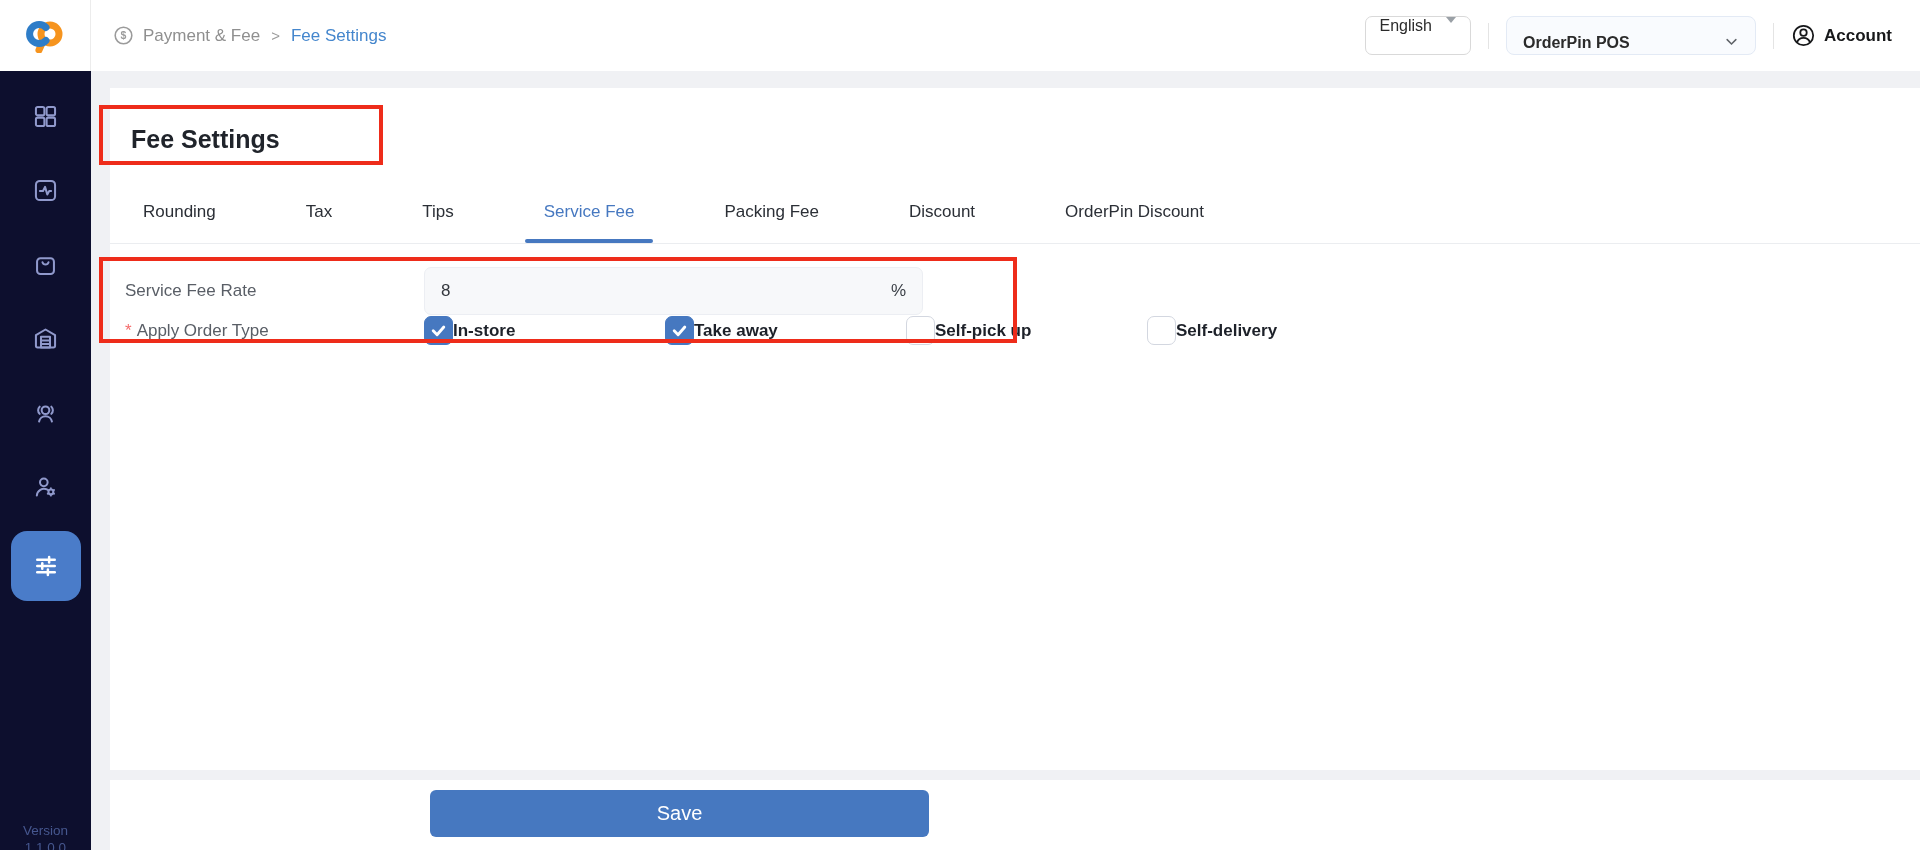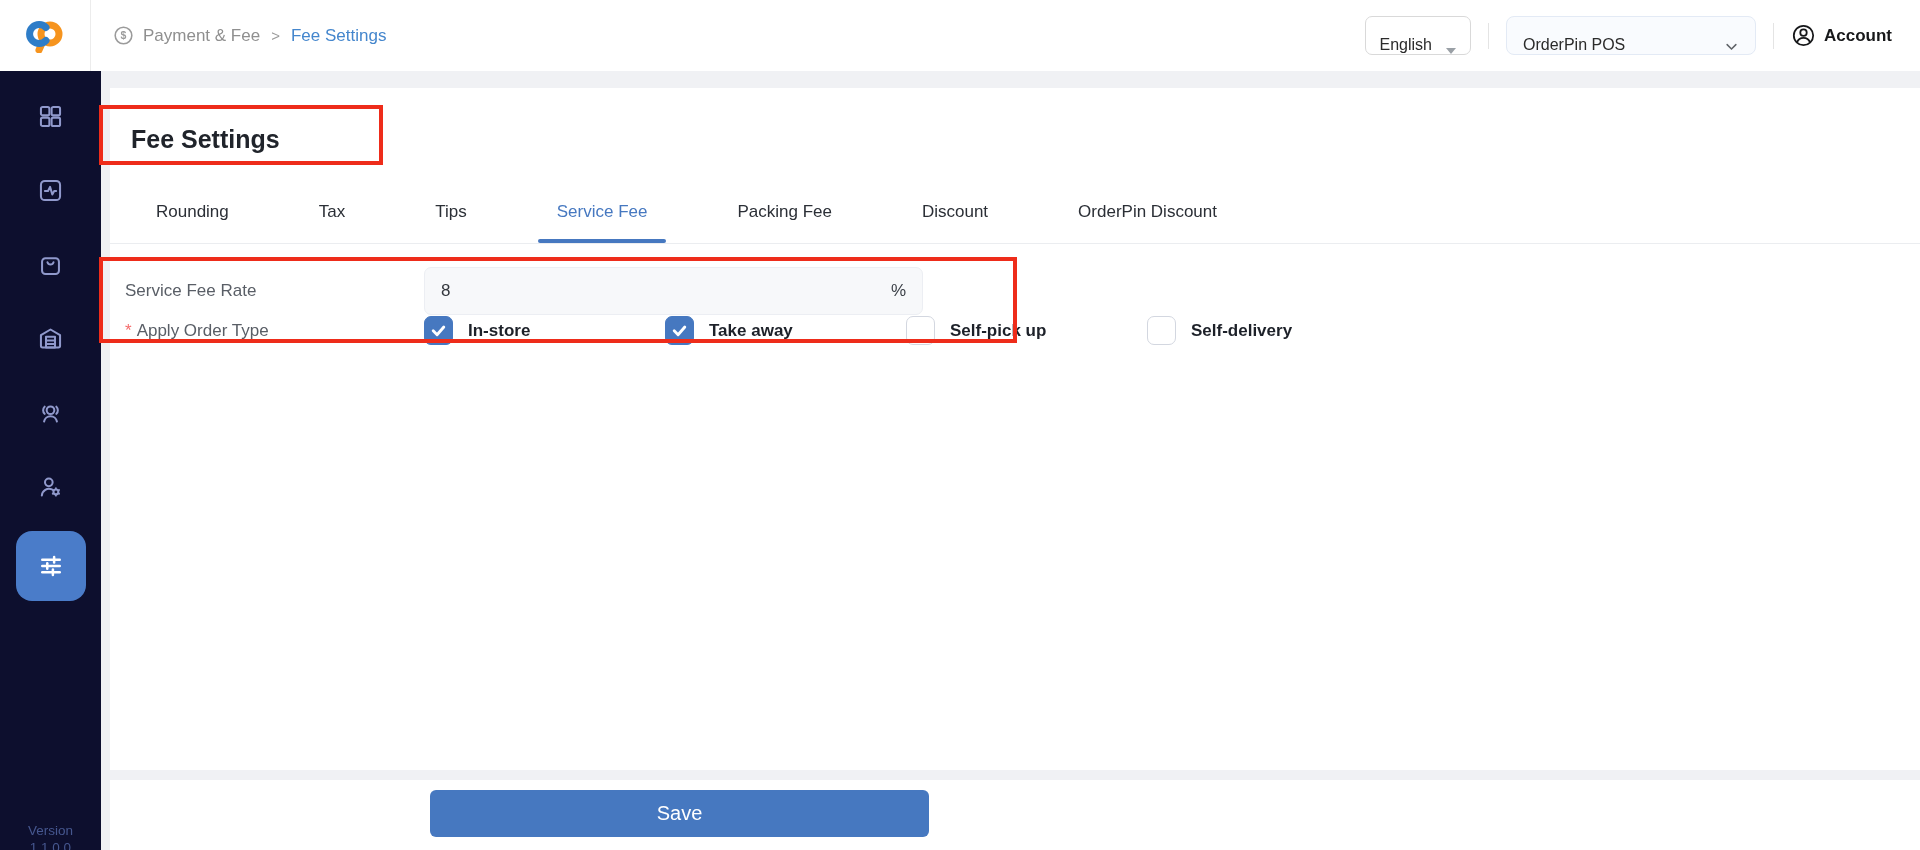--- a/index.html
+++ b/index.html
@@ -19,34 +19,34 @@
     border-right:1px solid #ececec;
   }
   .breadcrumb { display:flex; align-items:center; gap:9px; margin-left:22px; font-size:17px; color:#8f8f8f; }
   .crumb-icon { display:flex; color:#9b9b9b; }
   .crumb-section { color:#8f8f8f; cursor:pointer; }
   .crumb-sep { color:#9b9b9b; font-size:15px; padding:0 2px; }
   .crumb-current { color:#4486cd; cursor:pointer; }
 
   .topbar-right { margin-left:auto; margin-right:28px; display:flex; align-items:center; gap:17px; }
   .select-box {
-    height:39px; display:flex; align-items:flex-end; cursor:pointer;
+    height:39px; display:flex; align-items:flex-start; cursor:pointer;
     border:1px solid #d9d9d9; border-radius:7px; background:#fff;
     font-size:16px; color:#2b2b2b;
   }
   .lang-select { padding:0 14px; gap:14px; }
   .caret-down { width:0; height:0; border-left:5px solid transparent; border-right:5px solid transparent; border-top:6px solid #9aa0a6; }
-  .store-select { width:250px; padding:0 16px; justify-content:space-between; background:#f9fbfe; border:1px solid #e3eaf5; border-radius:8px; }
+  .store-select { width:250px; padding:17px 16px; justify-content:space-between; background:#f9fbfe; border:1px solid #e3eaf5; border-radius:8px;font-weight:bold; }
   .vdiv { width:1px; height:26px; background:#e4e4e4; }
   .account { display:flex; align-items:center; gap:8px; cursor:pointer; }
   .account-label { font-size:17px; font-weight:700; color:#17181a; }
 
   
   .sidebar {
-    position:absolute; top:71px; left:0; bottom:0; width:101px;
+    position:absolute; top:71px; left:0; bottom:0; width:91px;
     background:#0d0f2e; z-index:20; display:flex; flex-direction:column; align-items:center;
     padding-top:25px;
   }
   .side-item {
     width:91px; height:40px; display:flex; align-items:center; justify-content:center;
     color:#9099cc; margin-bottom:34px; cursor:pointer;
   }
   .side-item.active {
     width:70px; height:70px; margin-top:-9px; margin-bottom:0;
     background:#4a7cc9; border-radius:16px; color:#ffffff;
@@ -58,21 +58,21 @@
 
   
   .main { position:absolute; top:71px; left:91px; right:0; bottom:0; }
   .content-card {
     position:absolute; left:19px; top:17px; right:0; bottom:80px;
     background:#fff; overflow:hidden;
   }
   .page-title { margin:36px 0 0 21px; font-size:25px; font-weight:700; color:#20242b; line-height:30px; }
 
   .tabs-row {
-    margin-top:26px; padding-left:46px; height:64px;
+    margin-top:26px; padding-left:33px; height:64px;
     display:flex; gap:90px; border-bottom:1px solid #ebedf0;
   }
   .tab {
     position:relative; display:flex; align-items:center;
     font-size:17px; color:#2b2f36; cursor:pointer; white-space:nowrap;
   }
   .tab.active { color:#4678c0; font-weight:500; }
   .tab.active::after {
     content:""; position:absolute; left:-19px; right:-19px; bottom:0; height:4px;
     background:#4678c0; border-radius:2px;
@@ -98,21 +98,21 @@
     width:68px; height:33px; border-radius:17px; background:#e9ecf5;
     position:relative; cursor:pointer; margin-left:2px;
   }
   .toggle .knob {
     position:absolute; top:3px; left:3px; width:27px; height:27px; border-radius:50%;
     background:#fff; box-shadow:0 1px 3px rgba(40,50,80,.3);
   }
 
   .row-order-type { height:31px; }
   .options { display:flex; }
-  .option { width:241px; display:flex; align-items:center; gap:15px; cursor:pointer; }
+  .option { width:241px; display:flex; align-items:center; cursor:pointer; }
   .checkbox {
     width:29px; height:29px; border-radius:7px; background:#fff;
     border:1.5px solid #d3d7e0; display:flex; align-items:center; justify-content:center;
     flex:none;
   }
   .option .check-glyph { display:none; }
   .option.checked .checkbox { background:#4678c0; border-color:#4678c0; }
   .option.checked .check-glyph { display:block; }
   .option-label { font-size:17px; font-weight:700; color:#1d2129; }
 

